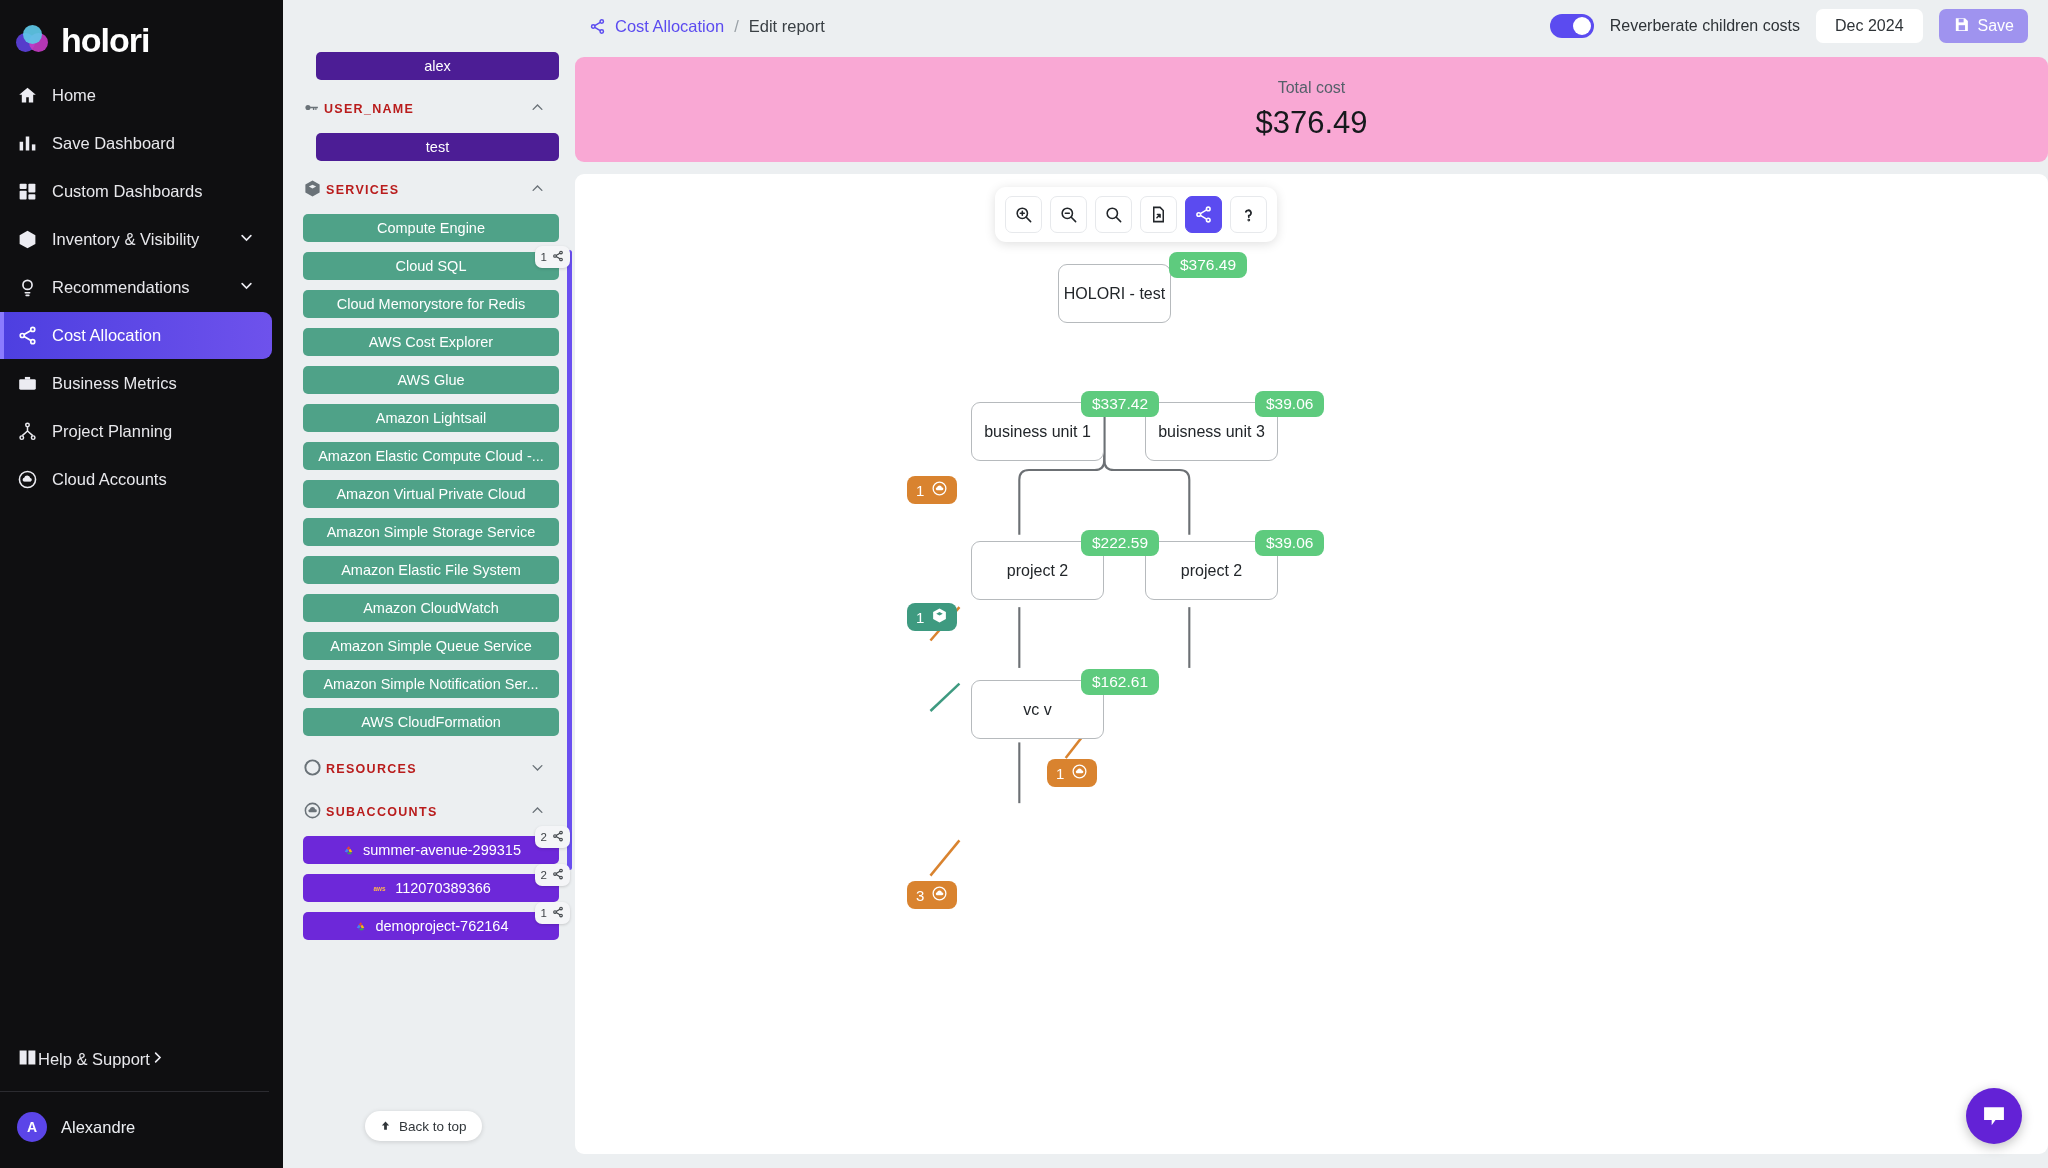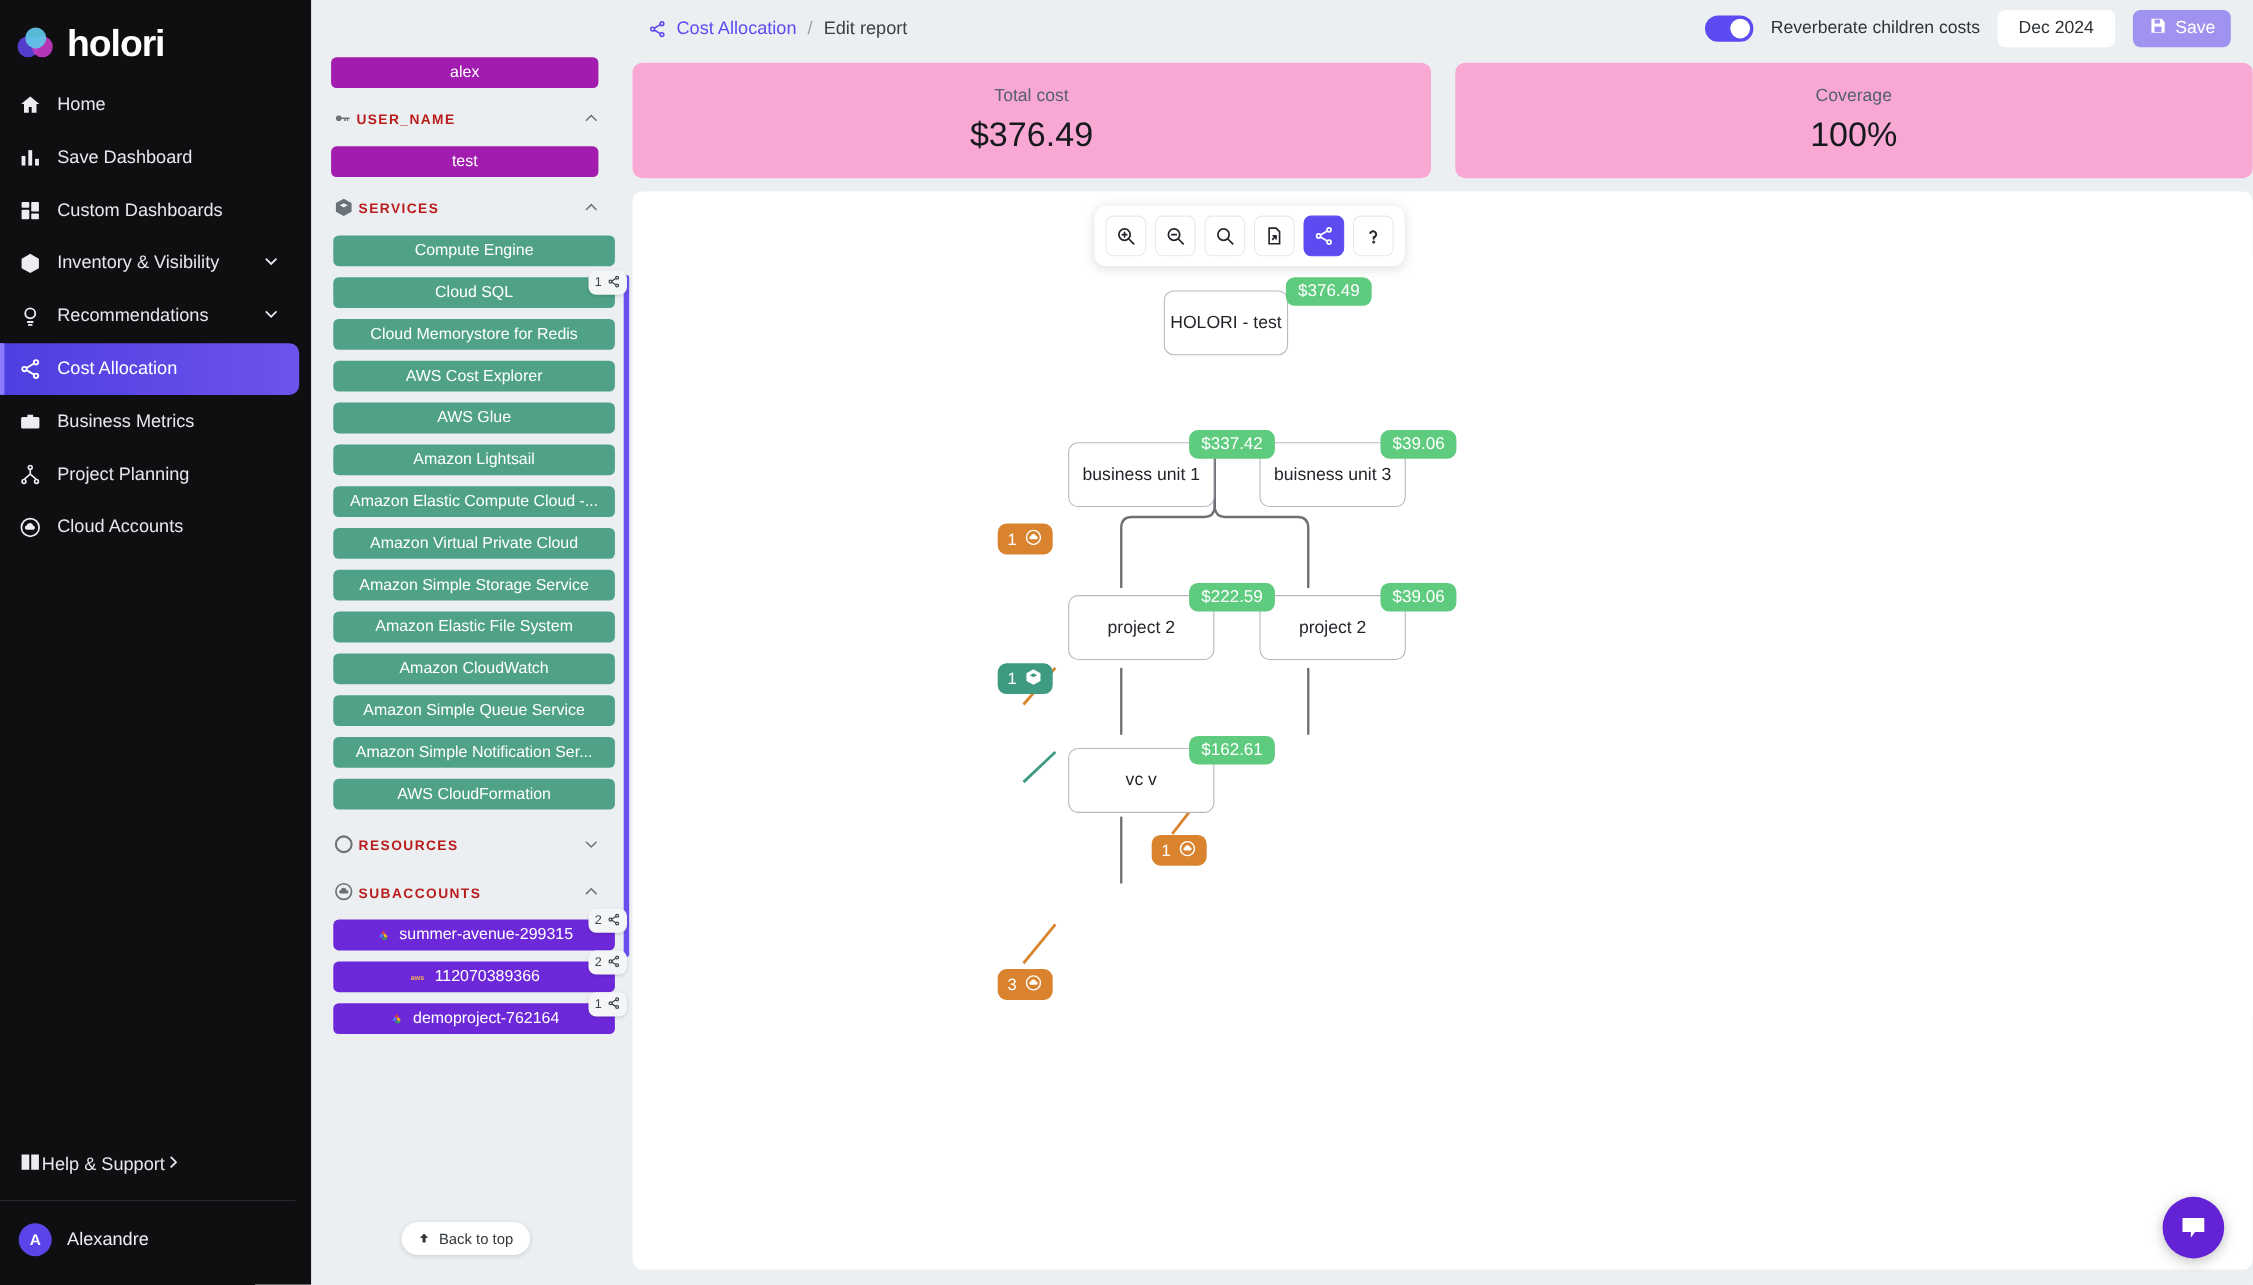--- a/index.html
+++ b/index.html
@@ -53,21 +53,21 @@
   #filters {
     width: 290px; height:1168px; background:#eceff1; flex-shrink:0;
     position:relative; padding-top:52px; overflow:hidden;
   }
   .f-scroll { padding: 0 22px 0 18px; }
   .chip {
     height:28px; border-radius:5px; display:flex; align-items:center; justify-content:center;
     color:#fff; font-size:14.5px; margin-bottom:10px; position:relative; cursor:pointer;
     white-space:nowrap; overflow:hidden;
   }
-  .chip.purple { background:#a21caf; width:243px; }
+  .chip.purple { background:#4c1d95; width:243px; margin-left:15px; }
   .chip.green  { background:#4fa288; width:256px; margin-left:2px; }
   .chip.orange { background:#6d28d9; width:256px; margin-left:2px; }
   .chip .chip-ico { margin-right:7px; display:inline-flex; align-items:center; }
   .sec-head {
     display:flex; align-items:center; gap:4px; height:38px; margin:9px 0 5px 2px;
     color:#b91c1c; font-size:12.5px; font-weight:700; letter-spacing:1.3px; cursor:pointer;
   }
   .sec-head .caret { margin-left:auto; margin-right:6px; }
   .badge {
     position:absolute; right:-19px; top:-10px; background:#f4f5f7; border-radius:7px;
@@ -482,24 +482,20 @@
             </svg></span>
         <span>Save</span>
       </span>
     </div>
   </div>
 
   <div class="kpis">
     <div class="kpi">
       <span class="k-label">Total cost</span>
       <span class="k-value">$376.49</span>
-    </div>
-    <div class="kpi">
-      <span class="k-label">Coverage</span>
-      <span class="k-value">100%</span>
     </div>
   </div>
 
   <div class="canvas">
 
     <div class="diagram-toolbar">
       <span class="tb-btn">
           <svg width="19" height="19" viewBox="0 0 24 24" fill="none" stroke="#22262a" stroke-width="2">
             <circle cx="10.5" cy="10.5" r="6.5"></circle>
             <path d="M15.5 15.5 21 21M8 10.5h5M10.5 8v5" stroke-linecap="round"></path>

